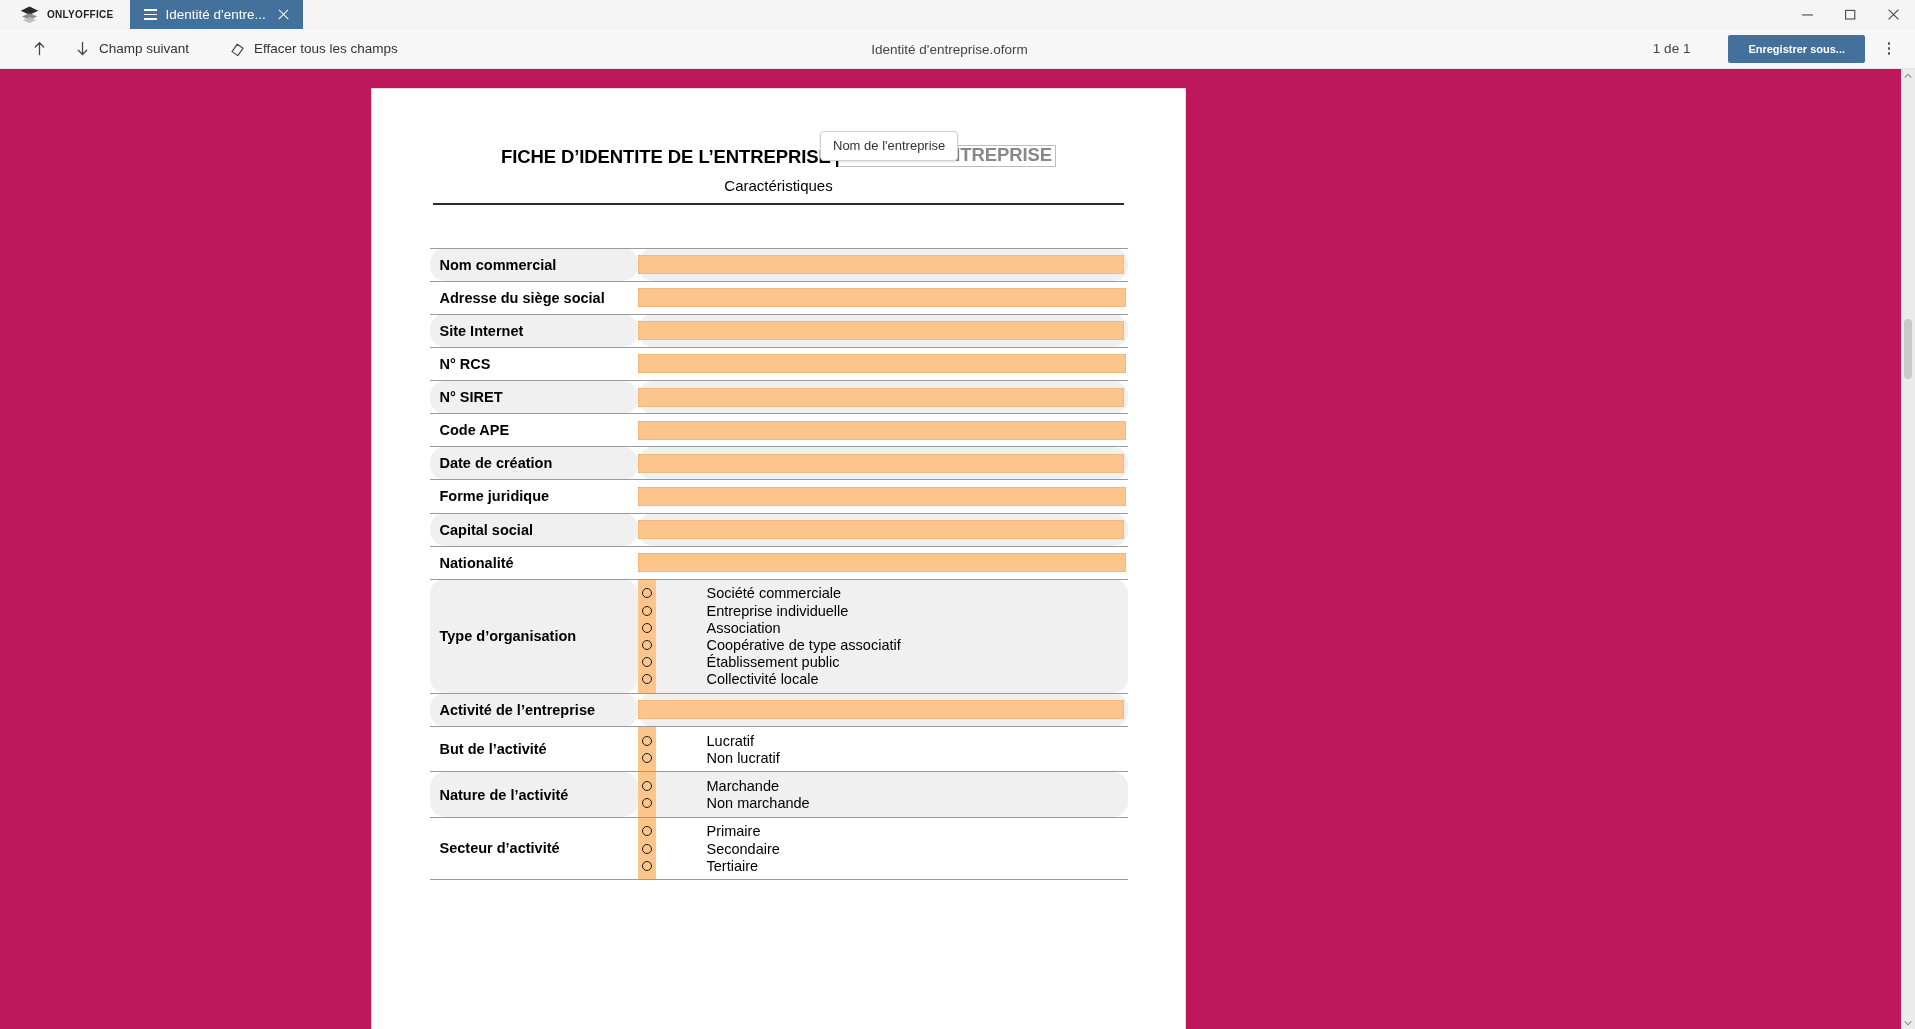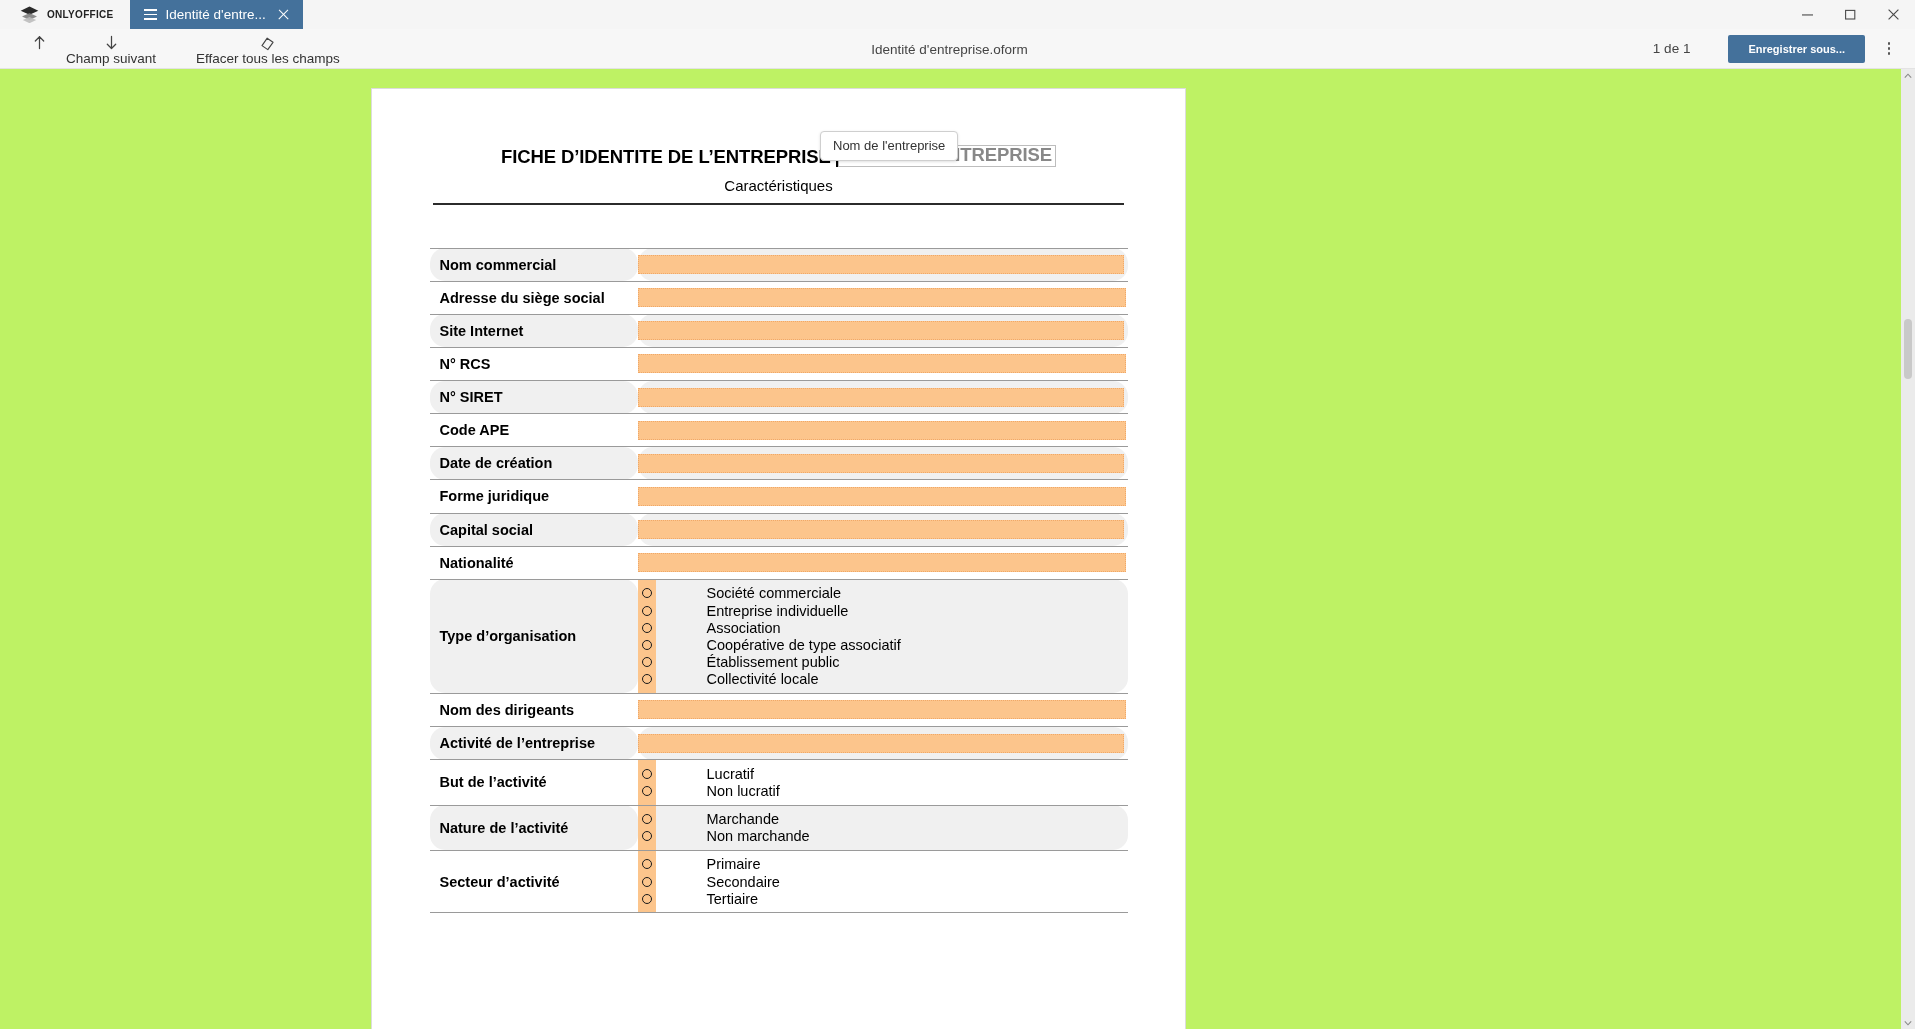--- a/index.html
+++ b/index.html
@@ -113,27 +113,27 @@
     border-bottom: 1px solid #e3e3e3;
     display: flex;
     align-items: center;
     position: relative;
     padding: 0 12px 0 22px;
   }
   .tb-group { display: flex; align-items: center; gap: 0; }
   .tb-item {
     display: flex;
     align-items: center;
+    gap: 8px;
     height: 30px;
     padding: 0 9px;
     font-size: 13.5px;
     color: #333333;
     border-radius: 2px;
     white-space: nowrap;
-    flex-direction: column;
   }
   .tb-icon { width: 17px; height: 17px; flex: none; display:block; }
   .tb-right {
     margin-left: auto;
     display: flex;
     align-items: center;
     gap: 0;
   }
   .page-indicator {
     font-size: 13.5px;
@@ -167,21 +167,21 @@
   .kebab span {
     width: 2.6px; height: 2.6px; border-radius: 50%;
     background: #555555;
     display: block;
   }
 
   
   .viewer {
     position: relative;
     height: 961px;
-    background: #bef264;
+    background: #be185d;
     overflow: hidden;
   }
   .page {
     position: absolute;
     left: 372px;
     top: 20px;
     width: 813px;
     height: 1056px;
     background: #ffffff;
     box-shadow: 0 0 0 1px #dcdcdc;
@@ -552,26 +552,20 @@
                     <span class="circ"></span>
                   </span>
                   <span class="radio-label">Établissement public</span>
                 </div><div class="radio-row">
                   <span class="radio-mark">
                     <span class="circ"></span>
                   </span>
                   <span class="radio-label">Collectivité locale</span>
                 </div></div></td>
           </tr>
-          <tr>
-            <td class="lbl">Nom des dirigeants</td>
-            <td class="val">
-              <span class="field-fill"></span>
-            </td>
-          </tr>
           <tr class="alt">
             <td class="lbl">Activité de l’entreprise</td>
             <td class="val">
               <span class="field-fill"></span>
             </td>
           </tr>
           <tr>
             <td class="lbl">But de l’activité</td>
             <td class="val"><div class="radio-group"><div class="radio-strip"></div><div class="radio-row">
                   <span class="radio-mark">

